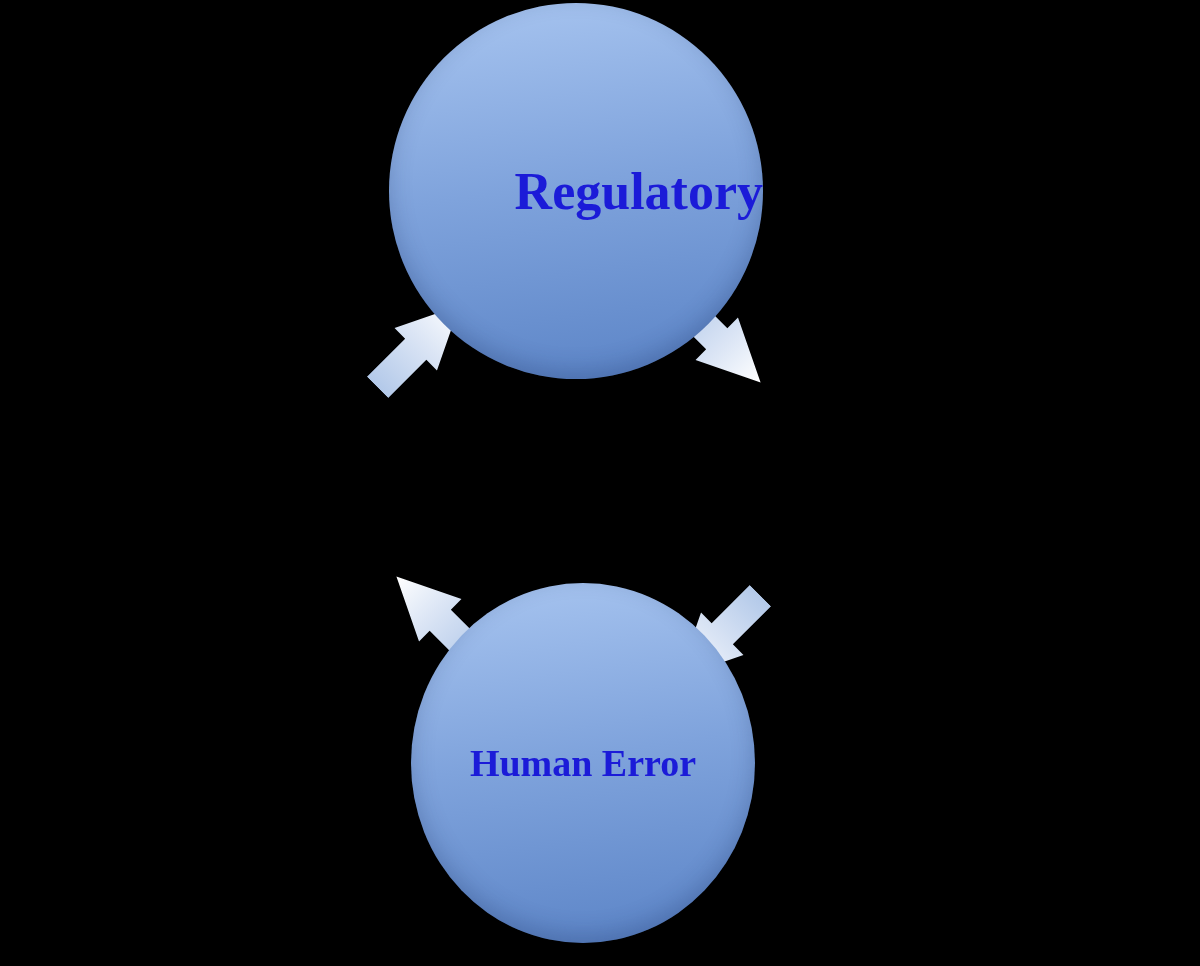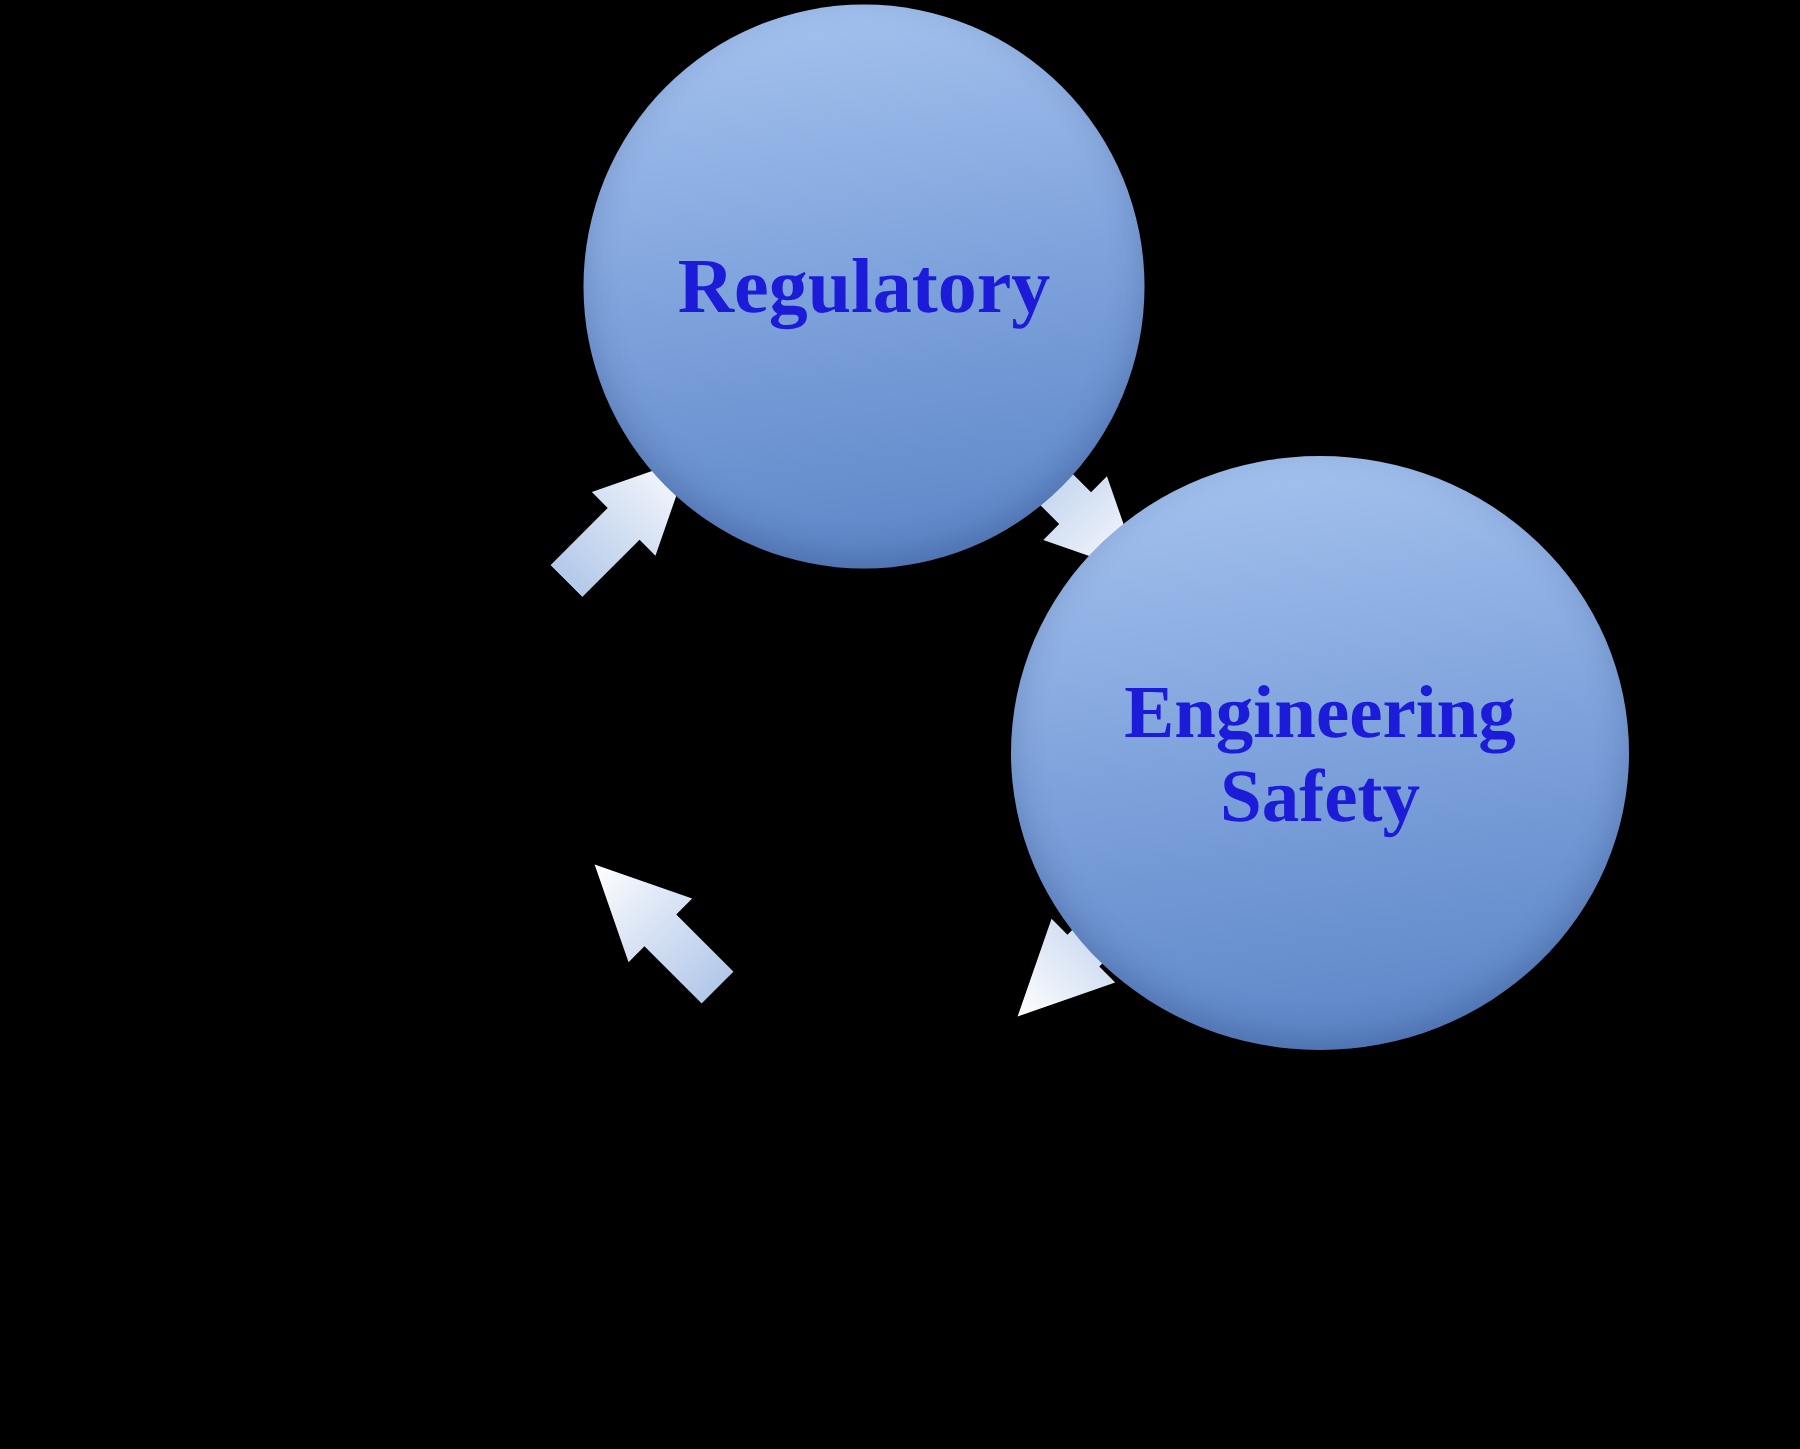--- a/index.html
+++ b/index.html
@@ -32,21 +32,21 @@
       var(--node-gradient-mid) 48%,
       var(--node-gradient-bottom) 100%);
     box-shadow: inset 0 -8px 22px rgba(25, 45, 90, 0.25);
   }
   .label {
     font-family: "Liberation Serif", serif;
     font-weight: bold;
     color: var(--label);
     display: block;
   }
-  .node-regulatory   { left: 389px; top: 3px;   width: 374px; height: 376px; }
+  .node-regulatory   { left: 389px; top: 3px;   width: 374px; height: 376px; justify-content: flex-end; }
   .node-engineering  { left: 674px; top: 304px; width: 412px; height: 396px; }
   .node-human-error  { left: 411px; top: 583px; width: 344px; height: 360px; }
   .node-sms          { left: 123px; top: 316px; width: 336px; height: 328px; }
 
   .node-regulatory .label  { font-size: 52px; white-space: nowrap; }
   .node-engineering .label { font-size: 50px; width: 330px; line-height: 1.12; }
   .node-human-error .label { font-size: 38px; white-space: nowrap; }
   .node-sms .label         { font-size: 40px; width: 250px; line-height: 1.05; }
 
   .arrow {
@@ -85,19 +85,19 @@
     <polygon points="0,17 54,17 54,2 116,32 54,62 54,47 0,47" fill="url(#arrowGrad)"></polygon>
   </svg>
   <svg class="arrow arrow-a4" viewBox="0 0 120 64">
     <polygon points="0,17 54,17 54,2 116,32 54,62 54,47 0,47" fill="url(#arrowGrad)"></polygon>
   </svg>
 
   <div class="node node-regulatory">
     <span class="label">Regulatory</span>
   </div>
 
-  <div class="node node-engineering">
-    <span class="label">Engineering Safety</span>
+
+  <div class="node node-human-error">
+    <span class="label">Human Error</span>
   </div>
-
 
 
 </div>
 
 </body></html>

